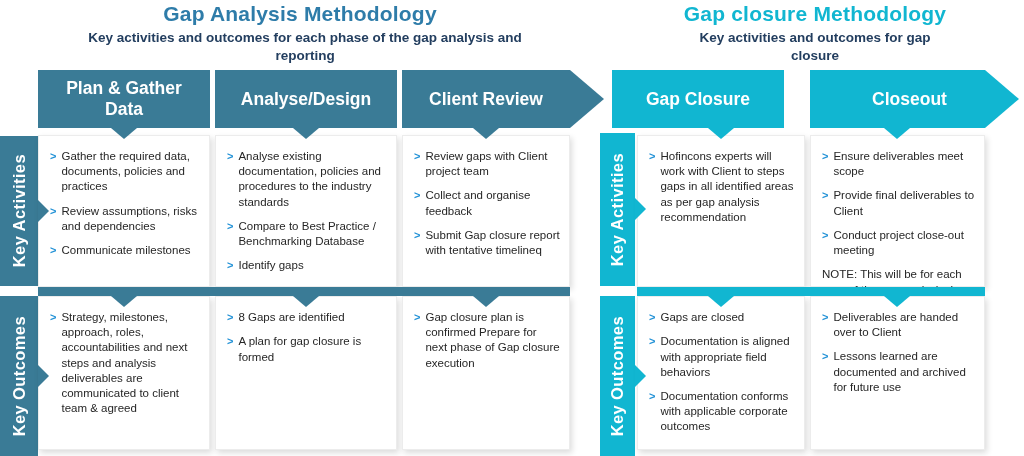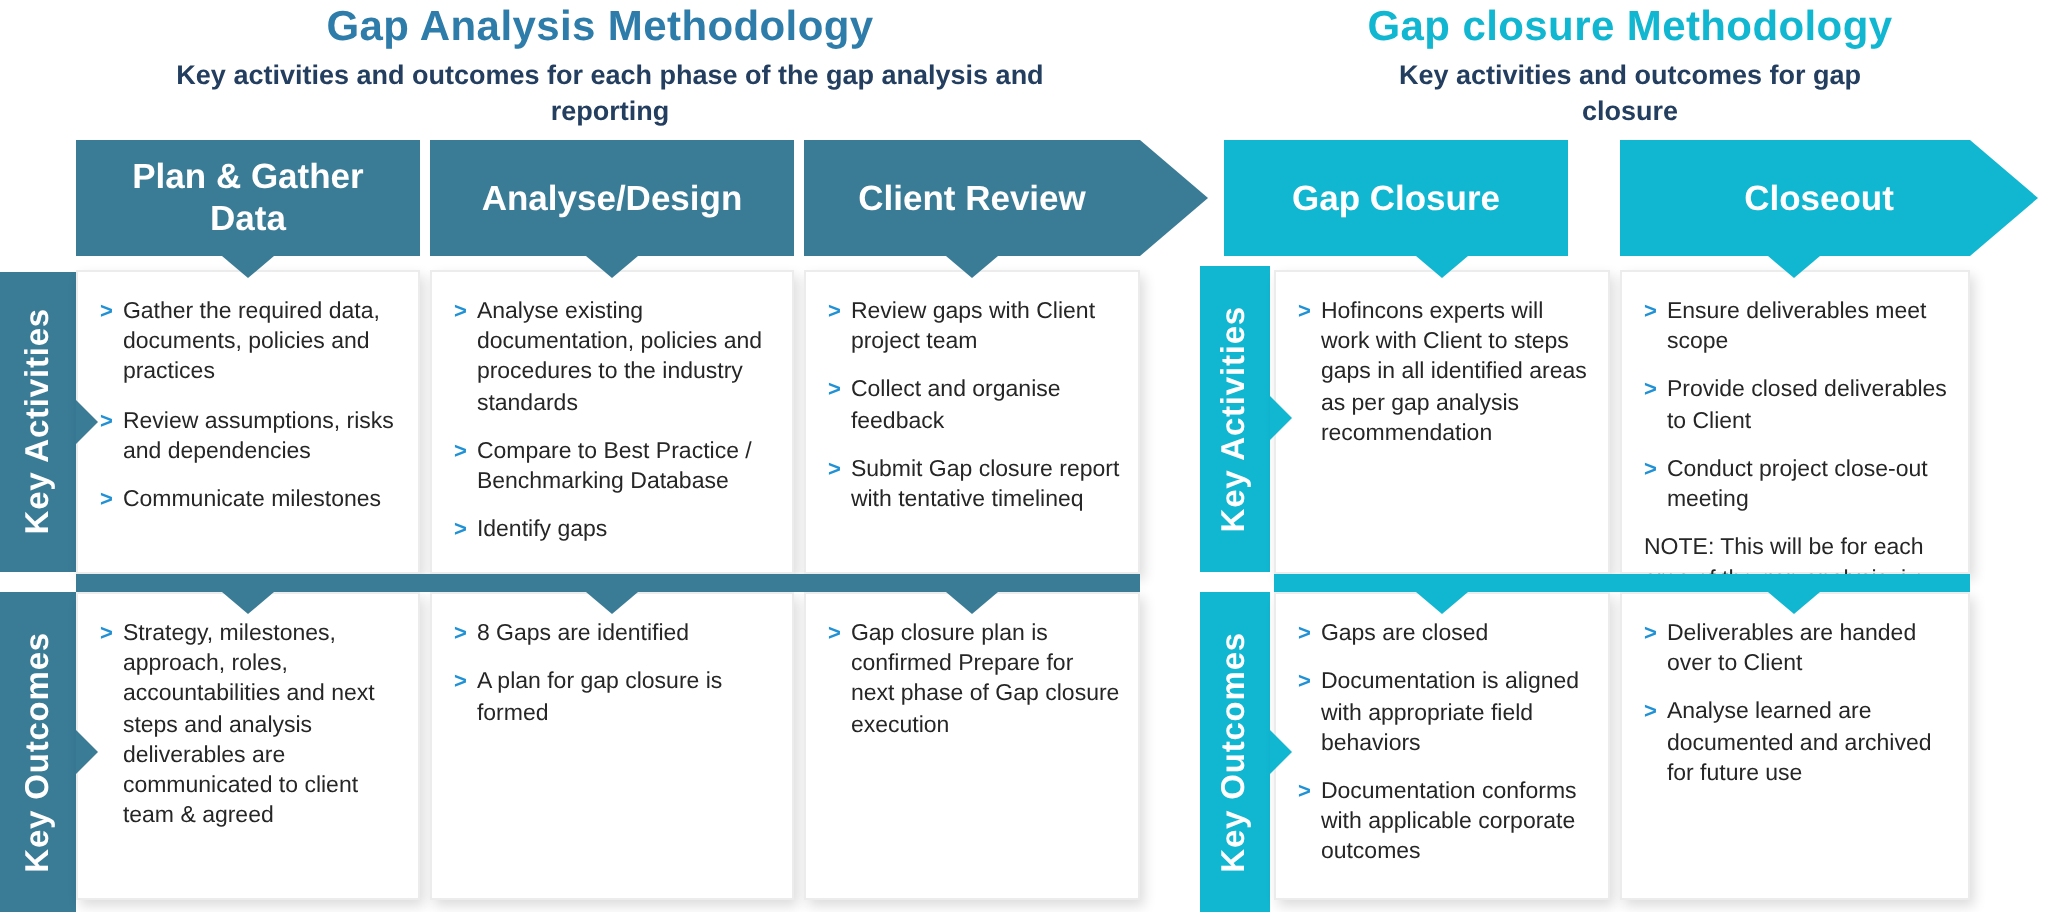--- a/index.html
+++ b/index.html
@@ -166,21 +166,21 @@
       <span>Hofincons experts will work with Client to steps gaps in all identified areas as per gap analysis recommendation</span>
       </div>
   </div>
   <div class="abs cell" style="left:810px;top:135px;width:175px;height:152px;">
     <div class="bullet">
       <span class="b">&gt;</span>
       <span>Ensure deliverables meet scope</span>
       </div>
     <div class="bullet">
       <span class="b">&gt;</span>
-      <span>Provide closed deliverables to Client</span>
+      <span>Provide final deliverables to Client</span>
       </div>
     <div class="bullet">
       <span class="b">&gt;</span>
       <span>Conduct project close-out meeting</span>
       </div>
     <div class="note">NOTE: This will be for each area of the gap analysis, i.e. CMMS, BOM, etc for a more defined delivery</div>
   </div>
 
   <div class="abs sep cyan-bg" style="left:637px;top:287px;width:348px;height:9px;"></div>
   <div class="abs chev-down cyan" style="left:708px;top:296px;"></div>
@@ -205,17 +205,17 @@
       <span>Documentation conforms with applicable corporate outcomes</span>
       </div>
   </div>
   <div class="abs cell" style="left:810px;top:296px;width:175px;height:154px;">
     <div class="bullet">
       <span class="b">&gt;</span>
       <span>Deliverables are handed over to Client</span>
       </div>
     <div class="bullet">
       <span class="b">&gt;</span>
-      <span>Analyse learned are documented and archived for future use</span>
+      <span>Lessons learned are documented and archived for future use</span>
       </div>
   </div>
 
 </div>
 
 </body></html>

